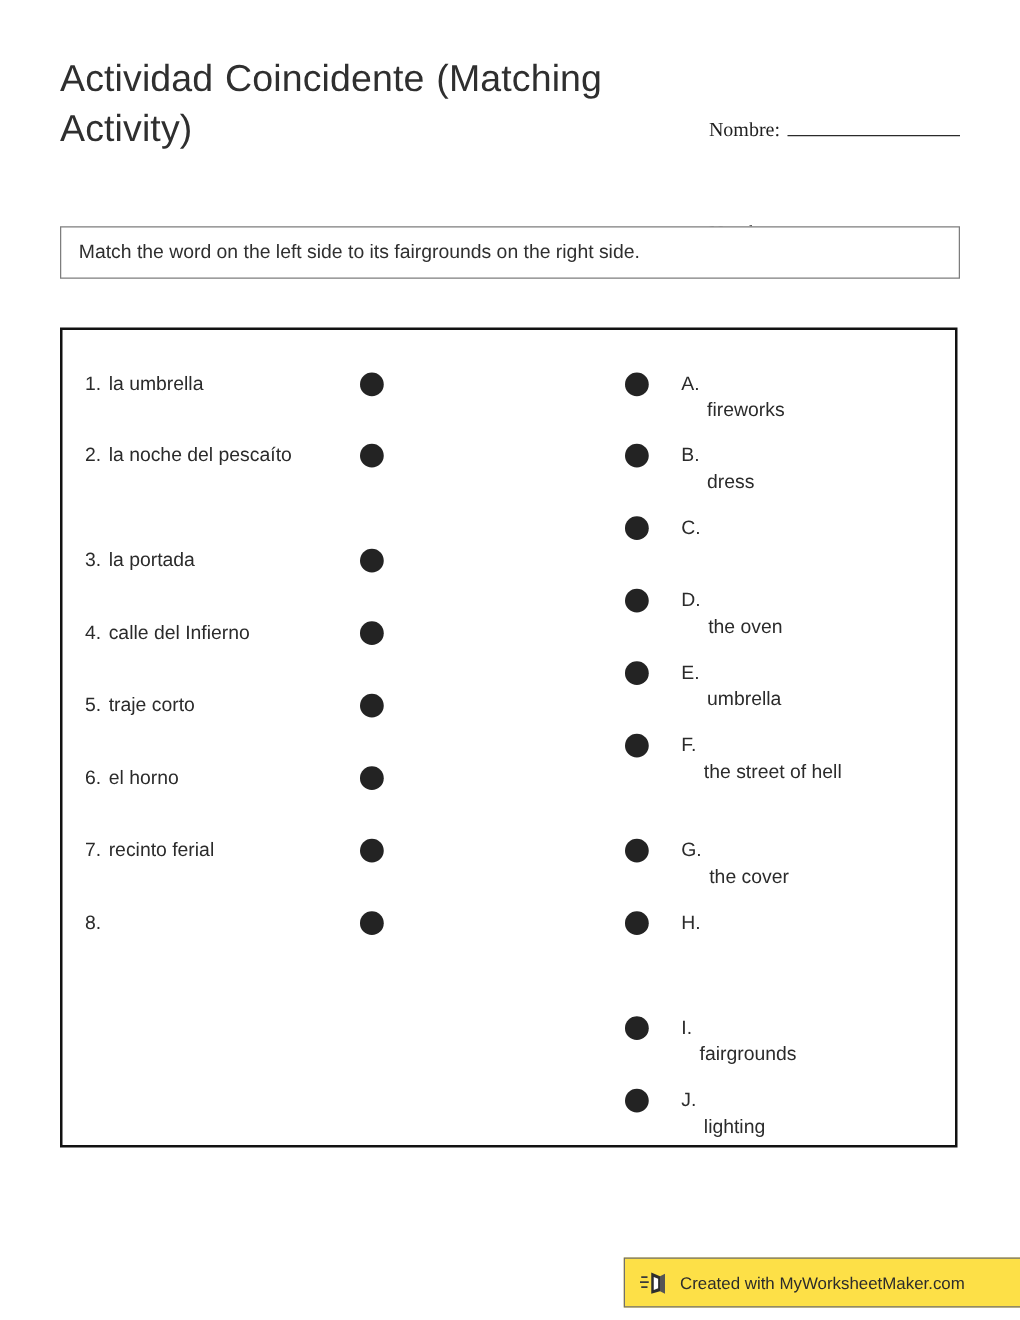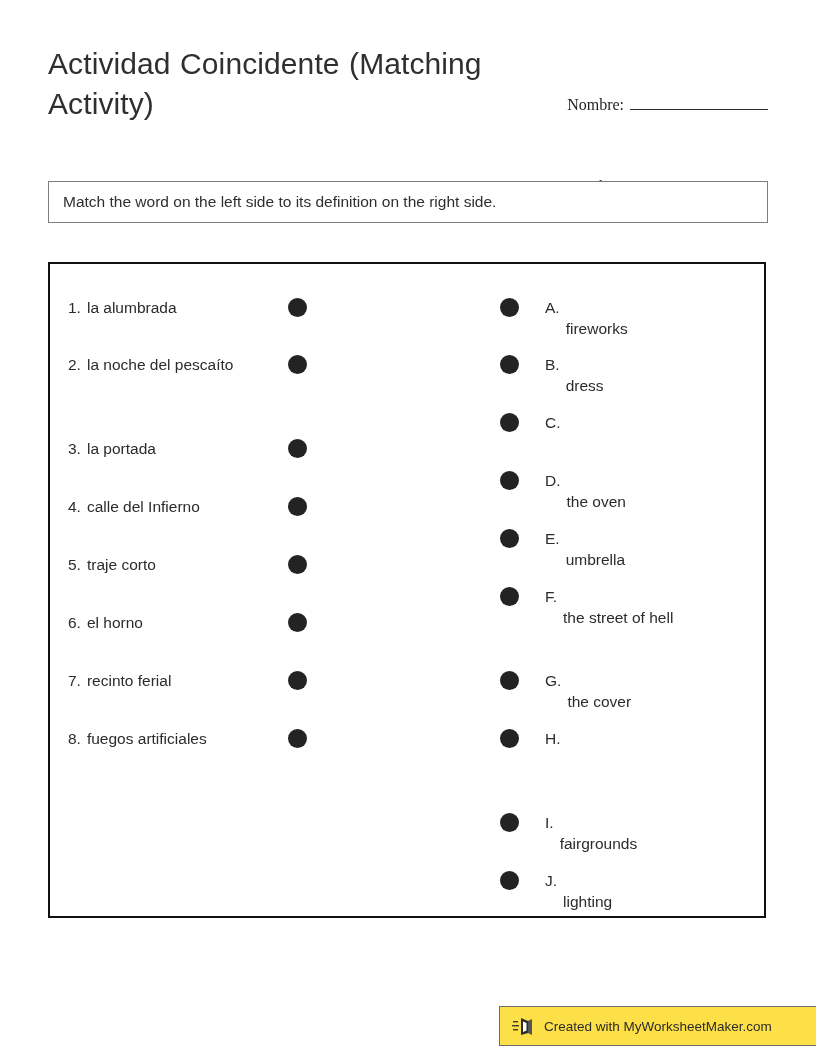--- a/index.html
+++ b/index.html
@@ -215,30 +215,30 @@
         <span class="nd-line"></span>
       </div>
       <div class="nd-row">
         <span class="nd-label">Nombre:</span>
         <span class="nd-line"></span>
       </div>
     </div>
   </div>
 
   <div class="instructions">
-    <span class="instructions-text">Match the word on the left side to its definition on the right side.</span>
+    <span class="instructions-text">Match the word on the left side to its fairgrounds on the right side.</span>
   </div>
 
   <div class="match-box">
     <div class="columns">
       <div class="col col-left" id="left-col">
           <div class="row-left" style="top: 30px;">
             <div class="txt">
               <span class="marker">1.</span>
-              <span class="body">la alumbrada</span>
+              <span class="body">la umbrella</span>
             </div>
             <span class="dot"></span>
           </div>
           <div class="row-left" style="top: 87px;">
             <div class="txt">
               <span class="marker">2.</span>
               <span class="body">la noche del pescaíto</span>
             </div>
             <span class="dot"></span>
           </div>
@@ -273,21 +273,20 @@
           <div class="row-left" style="top: 403px;">
             <div class="txt">
               <span class="marker">7.</span>
               <span class="body">recinto ferial</span>
             </div>
             <span class="dot"></span>
           </div>
           <div class="row-left" style="top: 461px;">
             <div class="txt">
               <span class="marker">8.</span>
-              <span class="body">fuegos artificiales</span>
             </div>
             <span class="dot"></span>
           </div>
         </div>
       <div class="col col-right" id="right-col">
           <div class="row-right" style="top: 30px;">
             <span class="dot"></span>
             <div class="txt">
               <span class="marker">A.</span>
               <span class="body">fireworks</span>

